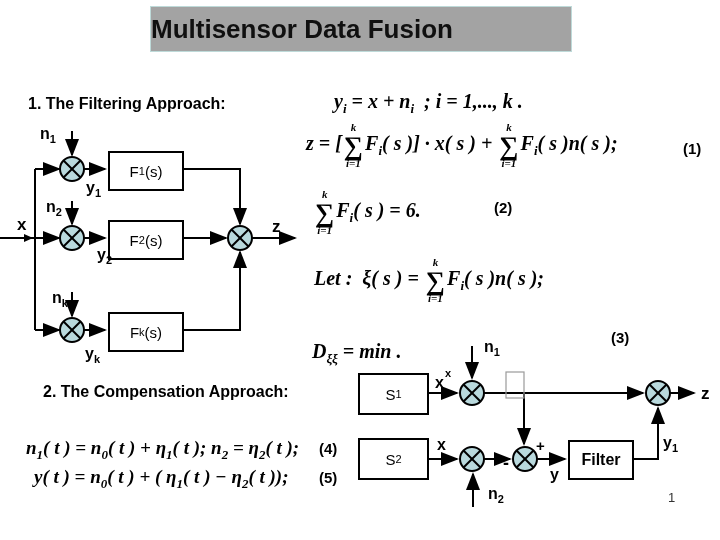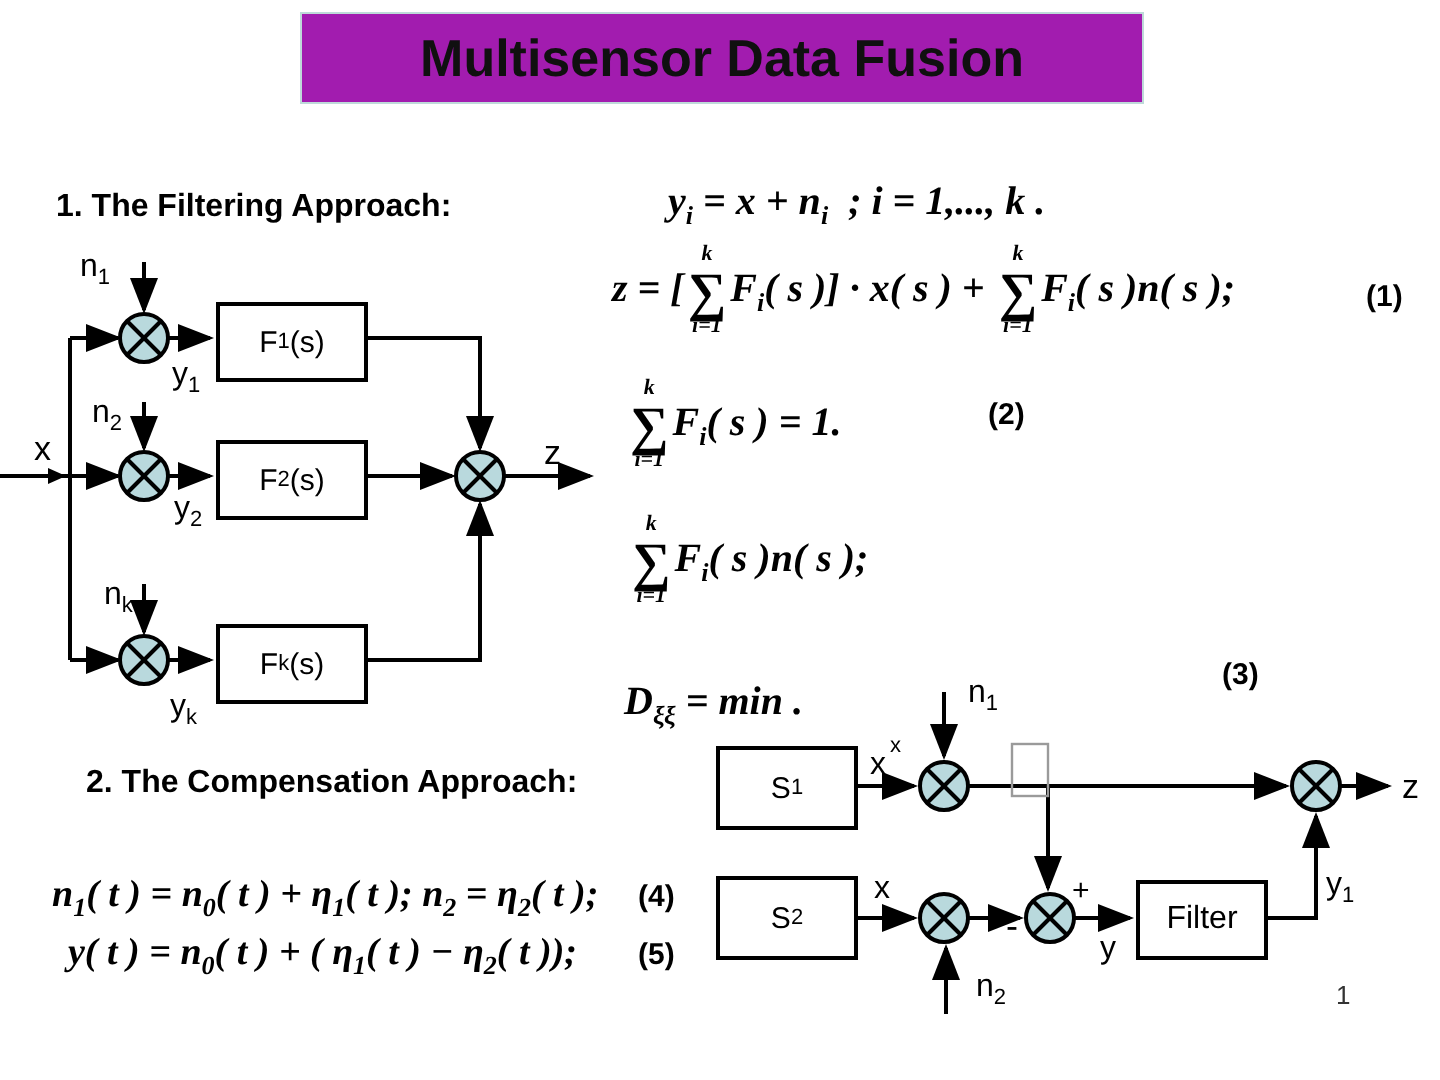--- a/index.html
+++ b/index.html
@@ -2,34 +2,34 @@
 <html><head>
 <meta charset="utf-8">
 <style>
   html,body{margin:0;padding:0;}
   body{
     width:720px;height:540px;position:relative;overflow:hidden;
     background:#ffffff;font-family:"Liberation Sans",sans-serif;color:#000;
   }
   .title-box{
     position:absolute;left:150px;top:6px;width:420px;height:44px;
-    background:#a21caf;border:1px solid #bedad9;
-    display:flex;align-items:center;justify-content:center;
+    background:#a3a3a3;border:1px solid #bedad9;
+    display:flex;align-items:center;
     font-size:26px;font-weight:bold;color:#101010;
   }
   .heading{position:absolute;font-size:16px;font-weight:bold;white-space:nowrap;}
   svg.wires{position:absolute;left:0;top:0;z-index:1;}
   .block{
     position:absolute;z-index:2;background:#fff;border:2px solid #000;
     display:flex;align-items:center;justify-content:center;
     font-size:15px;white-space:nowrap;
   }
   .block sub{font-size:11px;line-height:0;}
-  .block.bold{font-weight:normal;font-size:16px;}
-  .lbl{position:absolute;z-index:3;font-weight:normal;font-size:16px;line-height:1;white-space:nowrap;}
+  .block.bold{font-weight:bold;font-size:16px;}
+  .lbl{position:absolute;z-index:3;font-weight:bold;font-size:16px;line-height:1;white-space:nowrap;}
   .lbl sub{font-size:11px;line-height:0;}
   .lbl.big{font-size:17px;}
   .lbl.tiny{font-size:11px;}
   .math{
     position:absolute;z-index:3;font-family:"Liberation Serif",serif;
     font-weight:bold;font-size:20px;white-space:nowrap;line-height:1.15;
   }
   .mtx{font-style:italic;white-space:pre;}
   .msub{font-style:italic;font-size:13px;vertical-align:-5px;white-space:pre;}
   .sum{display:inline-flex;flex-direction:column;align-items:center;vertical-align:middle;line-height:1;margin:0 2px;}
@@ -135,21 +135,21 @@
 </div>
 <div class="lbl" style="left:46px;top:199px">
   <span>n</span><sub>2</sub>
 </div>
 <div class="lbl" style="left:52px;top:290px">
   <span>n</span><sub>k</sub>
 </div>
 <div class="lbl" style="left:86px;top:180px">
   <span>y</span><sub>1</sub>
 </div>
-<div class="lbl" style="left:87px;top:247px">
+<div class="lbl" style="left:97px;top:247px">
   <span>y</span><sub>2</sub>
 </div>
 <div class="lbl" style="left:85px;top:346px">
   <span>y</span><sub>k</sub>
 </div>
 <div class="lbl big" style="left:17px;top:216px">x</div>
 <div class="lbl big" style="left:272px;top:218px">z</div>
 
 <div class="block" style="left:358px;top:373px;width:67px;height:38px">
   <span>S</span>
@@ -186,23 +186,23 @@
     </span><span class="mtx">F</span><span class="msub">i</span><span class="mtx">( s )] · x( s ) + </span><span class="sum">
       <span class="lim">k</span>
       <span class="sig">∑</span>
       <span class="lim">i=1</span>
     </span><span class="mtx">F</span><span class="msub">i</span><span class="mtx">( s )n( s );</span></div>
 <div class="eqnum" style="left:683px;top:140px">(1)</div>
 <div class="math" style="left:313px;top:189px"><span class="sum">
       <span class="lim">k</span>
       <span class="sig">∑</span>
       <span class="lim">i=1</span>
-    </span><span class="mtx">F</span><span class="msub">i</span><span class="mtx">( s ) = 1.</span></div>
+    </span><span class="mtx">F</span><span class="msub">i</span><span class="mtx">( s ) = 6.</span></div>
 <div class="eqnum" style="left:494px;top:199px">(2)</div>
-<div class="math" style="left:314px;top:257px"><span class="sum">
+<div class="math" style="left:314px;top:257px"><span class="mtx">Let :  ξ( s ) = </span><span class="sum">
       <span class="lim">k</span>
       <span class="sig">∑</span>
       <span class="lim">i=1</span>
     </span><span class="mtx">F</span><span class="msub">i</span><span class="mtx">( s )n( s );</span></div>
 <div class="math" style="left:312px;top:340px"><span class="mtx">D</span><span class="msub">ξξ</span><span class="mtx"> = min .</span></div>
 <div class="eqnum" style="left:611px;top:329px">(3)</div>
 <div class="math" style="left:26px;top:437px;font-size:19px"><span class="mtx">n</span><span class="msub">1</span><span class="mtx">( t ) = n</span><span class="msub">0</span><span class="mtx">( t ) + η</span><span class="msub">1</span><span class="mtx">( t ); n</span><span class="msub">2</span><span class="mtx"> = η</span><span class="msub">2</span><span class="mtx">( t );</span></div>
 <div class="eqnum" style="left:319px;top:440px">(4)</div>
 <div class="math" style="left:34px;top:466px;font-size:19px"><span class="mtx">y( t ) = n</span><span class="msub">0</span><span class="mtx">( t ) + ( η</span><span class="msub">1</span><span class="mtx">( t ) − η</span><span class="msub">2</span><span class="mtx">( t ));</span></div>
 <div class="eqnum" style="left:319px;top:469px">(5)</div>

